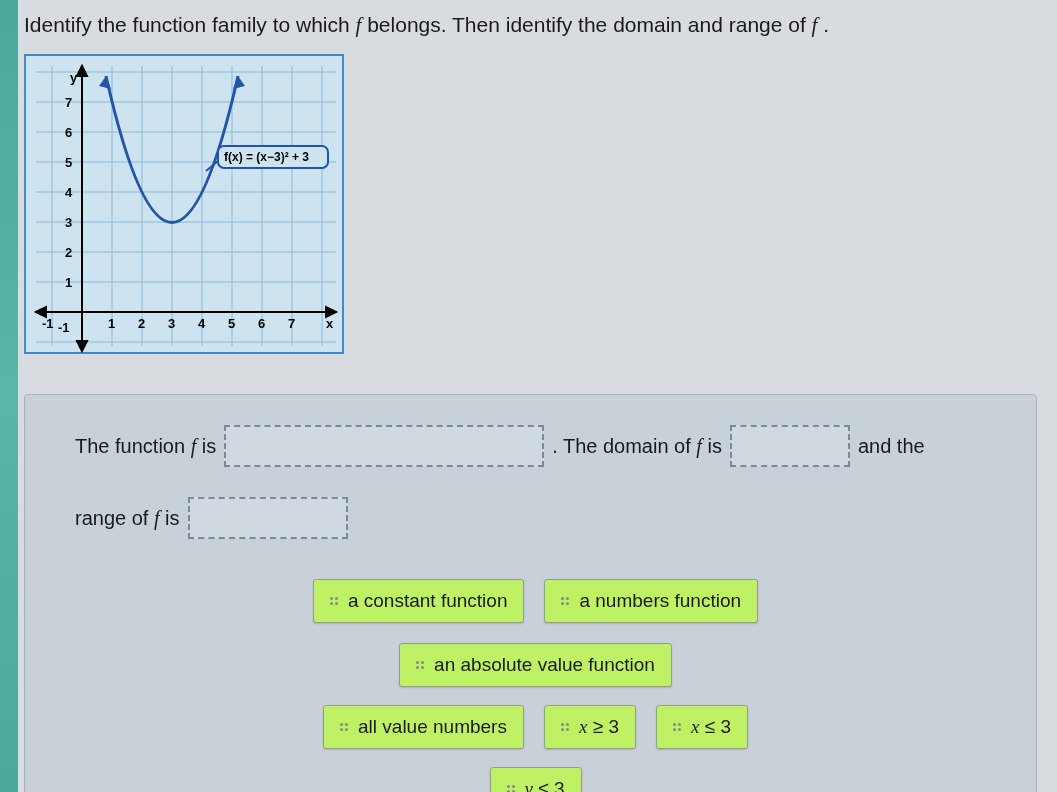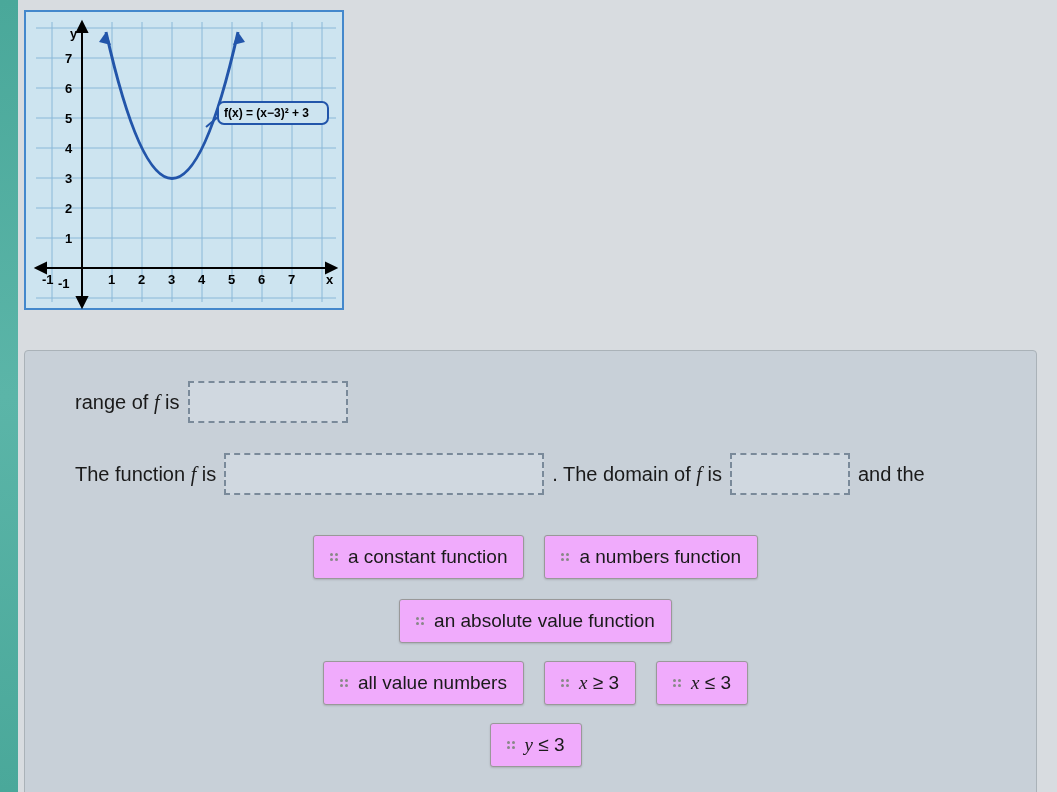--- a/index.html
+++ b/index.html
@@ -73,21 +73,21 @@
       padding: 0 100px;
     }
     .options-row {
       display: flex;
       justify-content: center;
       gap: 20px;
       margin-bottom: 18px;
       flex-wrap: wrap;
     }
     .option-chip {
-      background: #f0abfc;
+      background: #bef264;
       border: 1px solid #999;
       border-radius: 3px;
       padding: 10px 16px;
       font-size: 19px;
       color: #1a1a1a;
       display: flex;
       align-items: center;
       gap: 10px;
       cursor: grab;
       box-shadow: 0 1px 2px rgba(0,0,0,0.15);
@@ -100,20 +100,23 @@
     .drag-handle-row { display: flex; gap: 2px; }
     .drag-dot { width: 3px; height: 3px; background: #888; border-radius: 50%; }
     .math-var { font-style: italic; font-family: Georgia, serif; }
   </style>
 </head>
 <body>
 
 <div class="left-bar"></div>
 
 <div class="content">
+  <div class="question">
+    Identify the function family to which <span class="f-var">f</span> belongs. Then identify the domain and range of <span class="f-var">f</span> .
+  </div>
 
   <div class="graph-container">
     <svg class="graph-svg" width="320" height="300" viewBox="0 0 320 300">
 
       <g stroke="#8ab8d8" stroke-width="1">
 
         <line x1="26" y1="10" x2="26" y2="290"></line>
         <line x1="56" y1="10" x2="56" y2="290"></line>
         <line x1="86" y1="10" x2="86" y2="290"></line>
         <line x1="116" y1="10" x2="116" y2="290"></line>
@@ -176,30 +179,30 @@
       <g>
         <path d="M 180,115 L 198,100" stroke="#2255aa" stroke-width="2" fill="none"></path>
         <rect x="192" y="90" width="110" height="22" rx="6" fill="#cde4f0" stroke="#2255aa" stroke-width="2"></rect>
         <text x="198" y="105" font-size="12" fill="#000" font-weight="bold" font-family="Arial">f(x) = (x−3)² + 3</text>
       </g>
     </svg>
   </div>
 
   <div class="answer-box">
     <div class="answer-row">
-      <span class="answer-text">range of <span class="f-var">f</span> is</span>
-      <span class="drop-zone small"></span>
-    </div>
-    <div class="answer-row">
       <span class="answer-text">The function <span class="f-var">f</span> is</span>
       <span class="drop-zone large"></span>
       <span class="answer-text">. The domain of <span class="f-var">f</span> is</span>
       <span class="drop-zone medium"></span>
       <span class="answer-text">and the</span>
     </div>
+    <div class="answer-row">
+      <span class="answer-text">range of <span class="f-var">f</span> is</span>
+      <span class="drop-zone small"></span>
+    </div>
 
     <div class="options-area">
       <div class="options-row">
         <div class="option-chip">
           <span class="drag-handle">
               <span class="drag-handle-row">
                 <span class="drag-dot"></span>
                 <span class="drag-dot"></span>
               </span>
               <span class="drag-handle-row">

